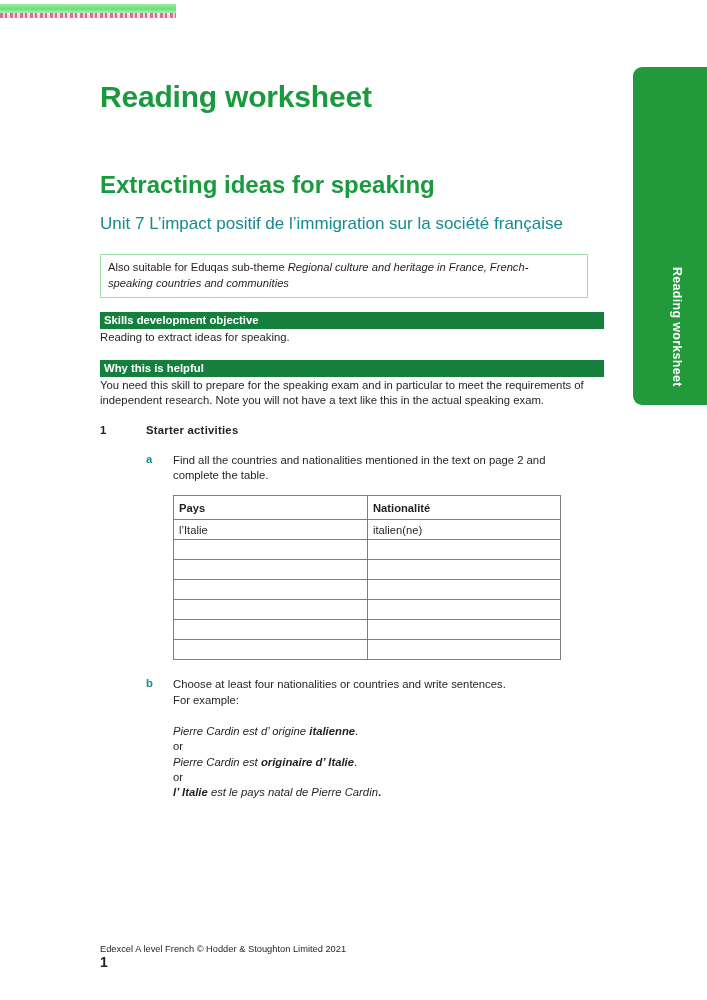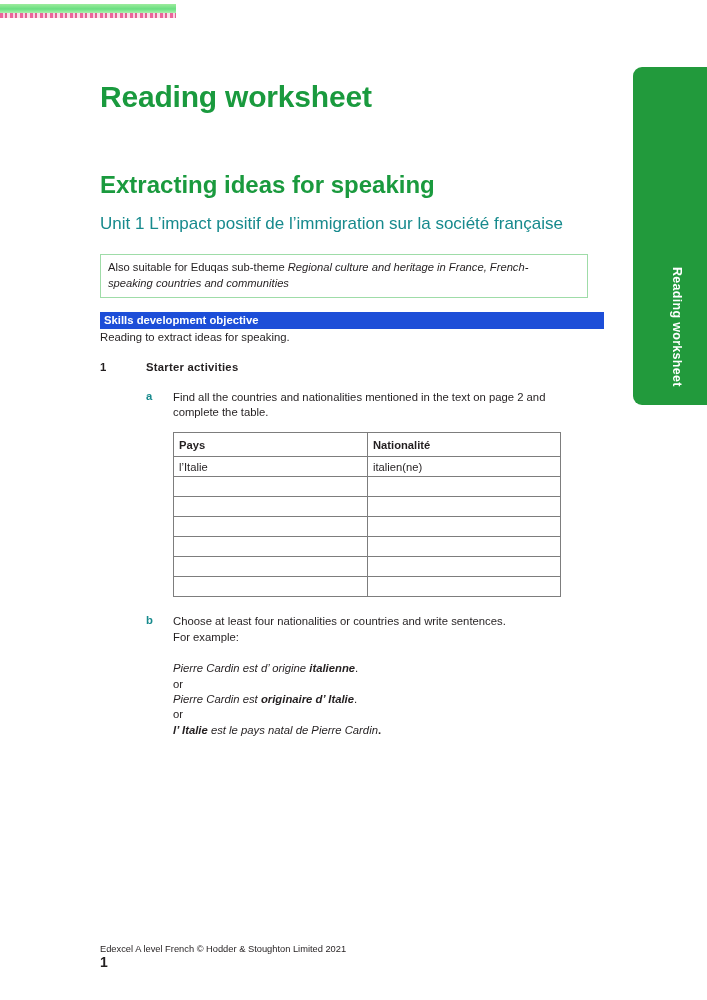--- a/index.html
+++ b/index.html
@@ -116,21 +116,21 @@
     border: 1px solid #9fdca8;
     padding: 5px 22px 6px 7px;
     font-size: 11.2px;
     line-height: 1.38;
     width: 488px;
     box-sizing: border-box;
   }
   .also-box .it { font-style: italic; }
 
   .banner {
-    background: #1d4ed8;
+    background: #15803d;
     color: #ffffff;
     font-size: 11.3px;
     font-weight: bold;
     padding: 1px 0 2px 4px;
     width: 504px;
     box-sizing: border-box;
     line-height: 1.25;
   }
   .banner-wrap { margin-top: 14px; }
   .banner-body {
@@ -263,31 +263,35 @@
   <div class="side-tab">
     <span class="side-tab-label">Reading worksheet</span>
   </div>
 
   <div class="content">
 
     <h1 class="doc-title">Reading worksheet</h1>
 
     <h2 class="section-title">Extracting ideas for speaking</h2>
 
-    <h3 class="unit-title">Unit 1 L’impact positif de l’immigration sur la société française</h3>
+    <h3 class="unit-title">Unit 7 L’impact positif de l’immigration sur la société française</h3>
 
     <div class="also-box">
       <span>Also suitable for Eduqas sub-theme </span><span class="it">Regional culture and heritage in France, French-speaking countries and communities</span>
     </div>
 
     <div class="banner-wrap">
       <div class="banner">Skills development objective</div>
       <div class="banner-body">Reading to extract ideas for speaking.</div>
     </div>
 
+    <div class="banner-wrap">
+      <div class="banner">Why this is helpful</div>
+      <div class="banner-body">You need this skill to prepare for the speaking exam and in particular to meet the requirements of independent research. Note you will not have a text like this in the actual speaking exam.</div>
+    </div>
 
 
     <div class="q-row">
       <div class="q-num">1</div>
       <div class="q-head">Starter activities</div>
     </div>
 
     <div class="sub-row">
       <div class="sub-letter">a</div>
       <div class="sub-body">Find all the countries and nationalities mentioned in the text on page 2 and complete the table.</div>

